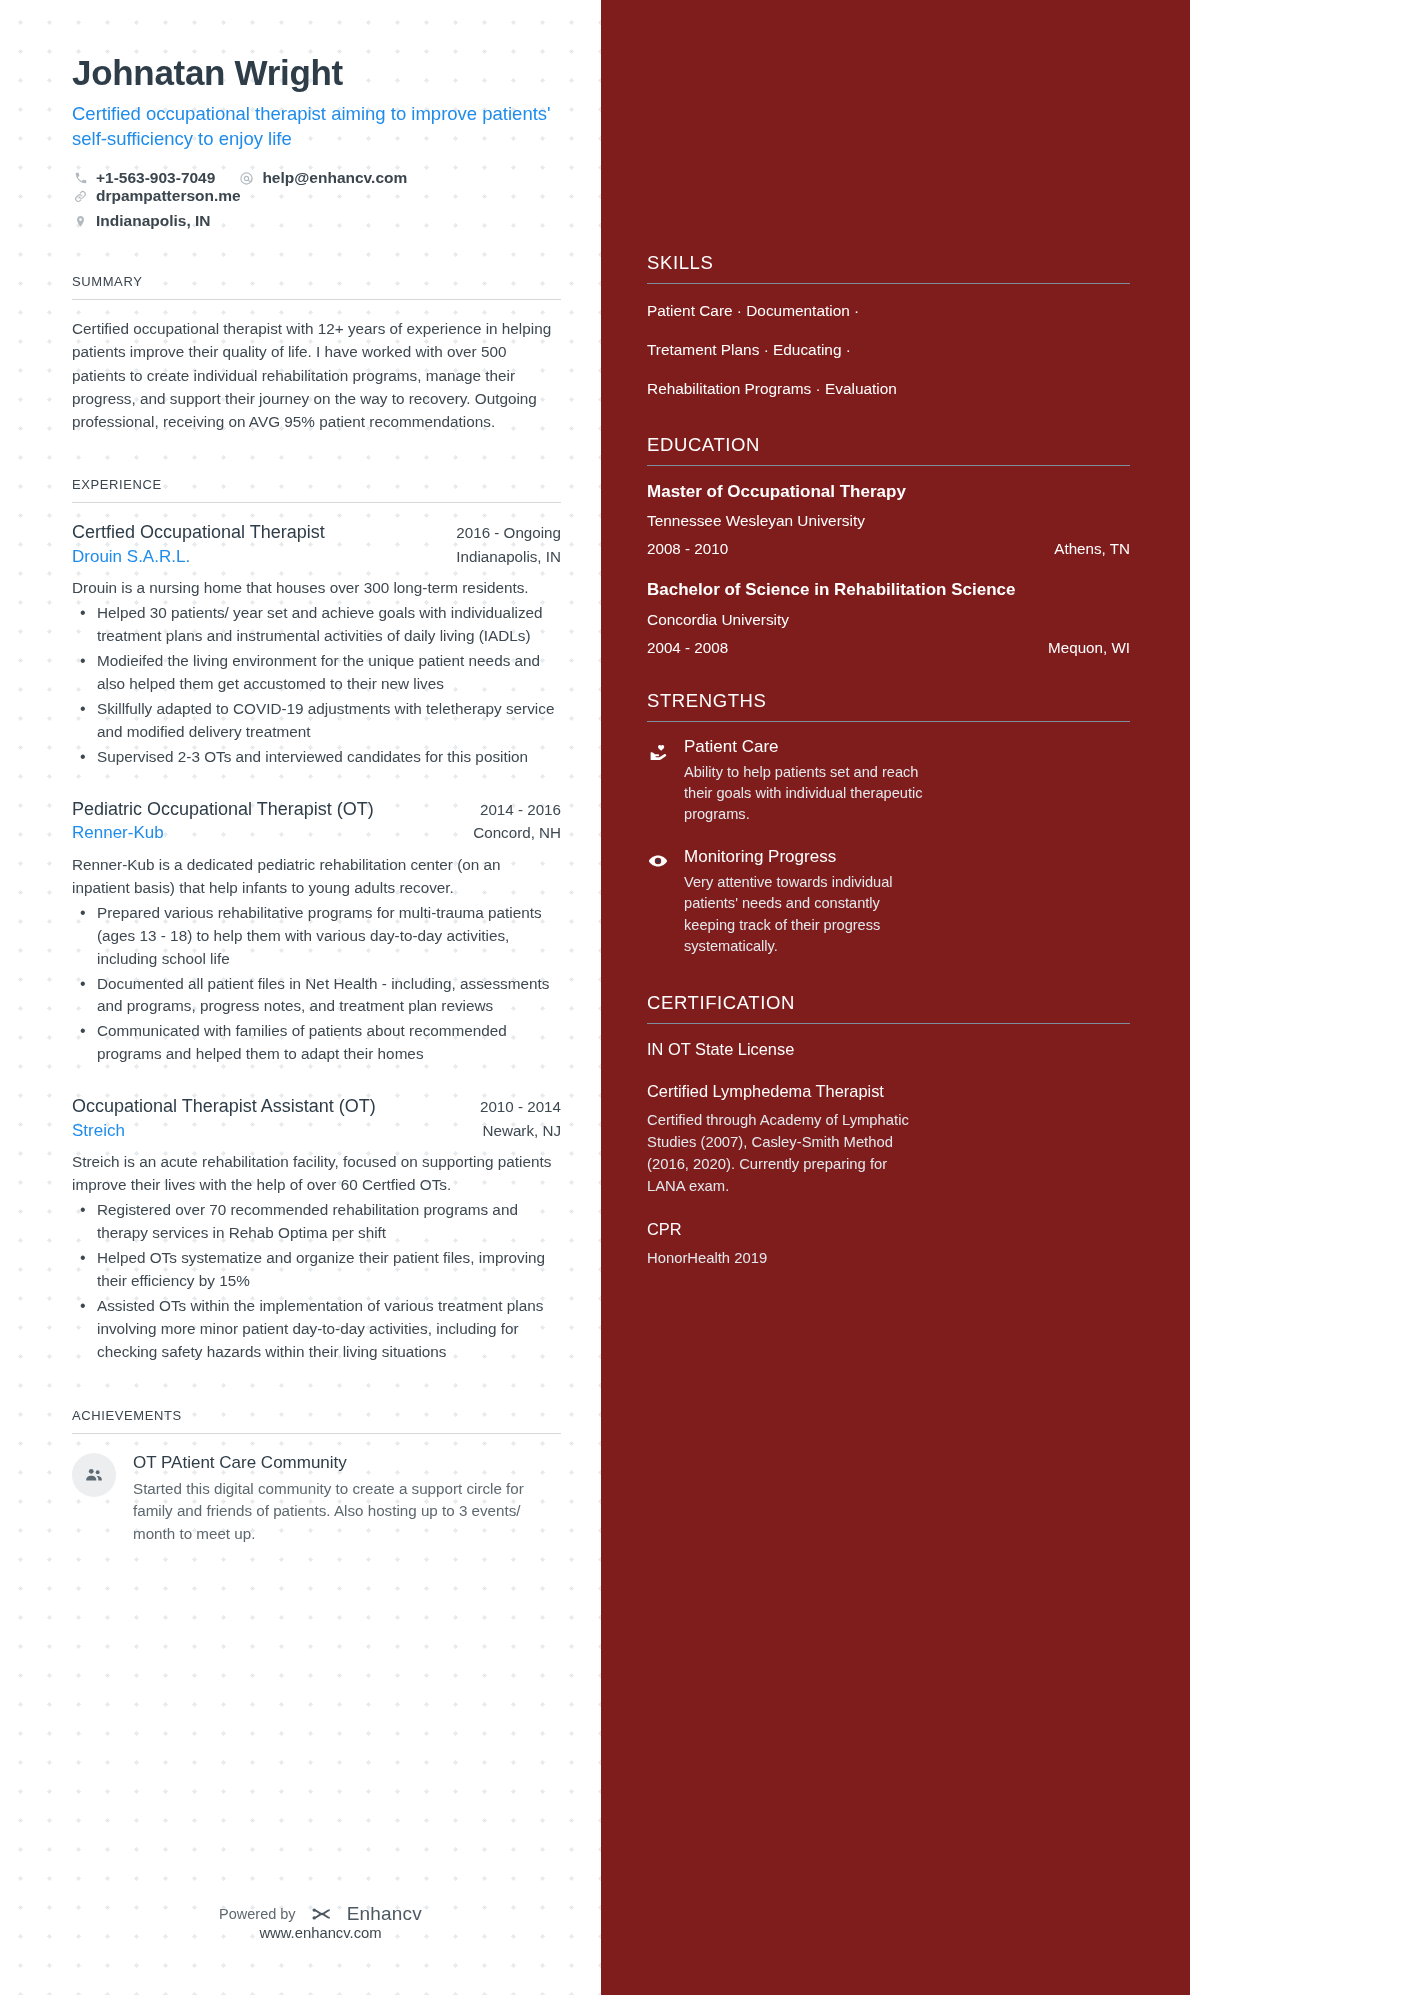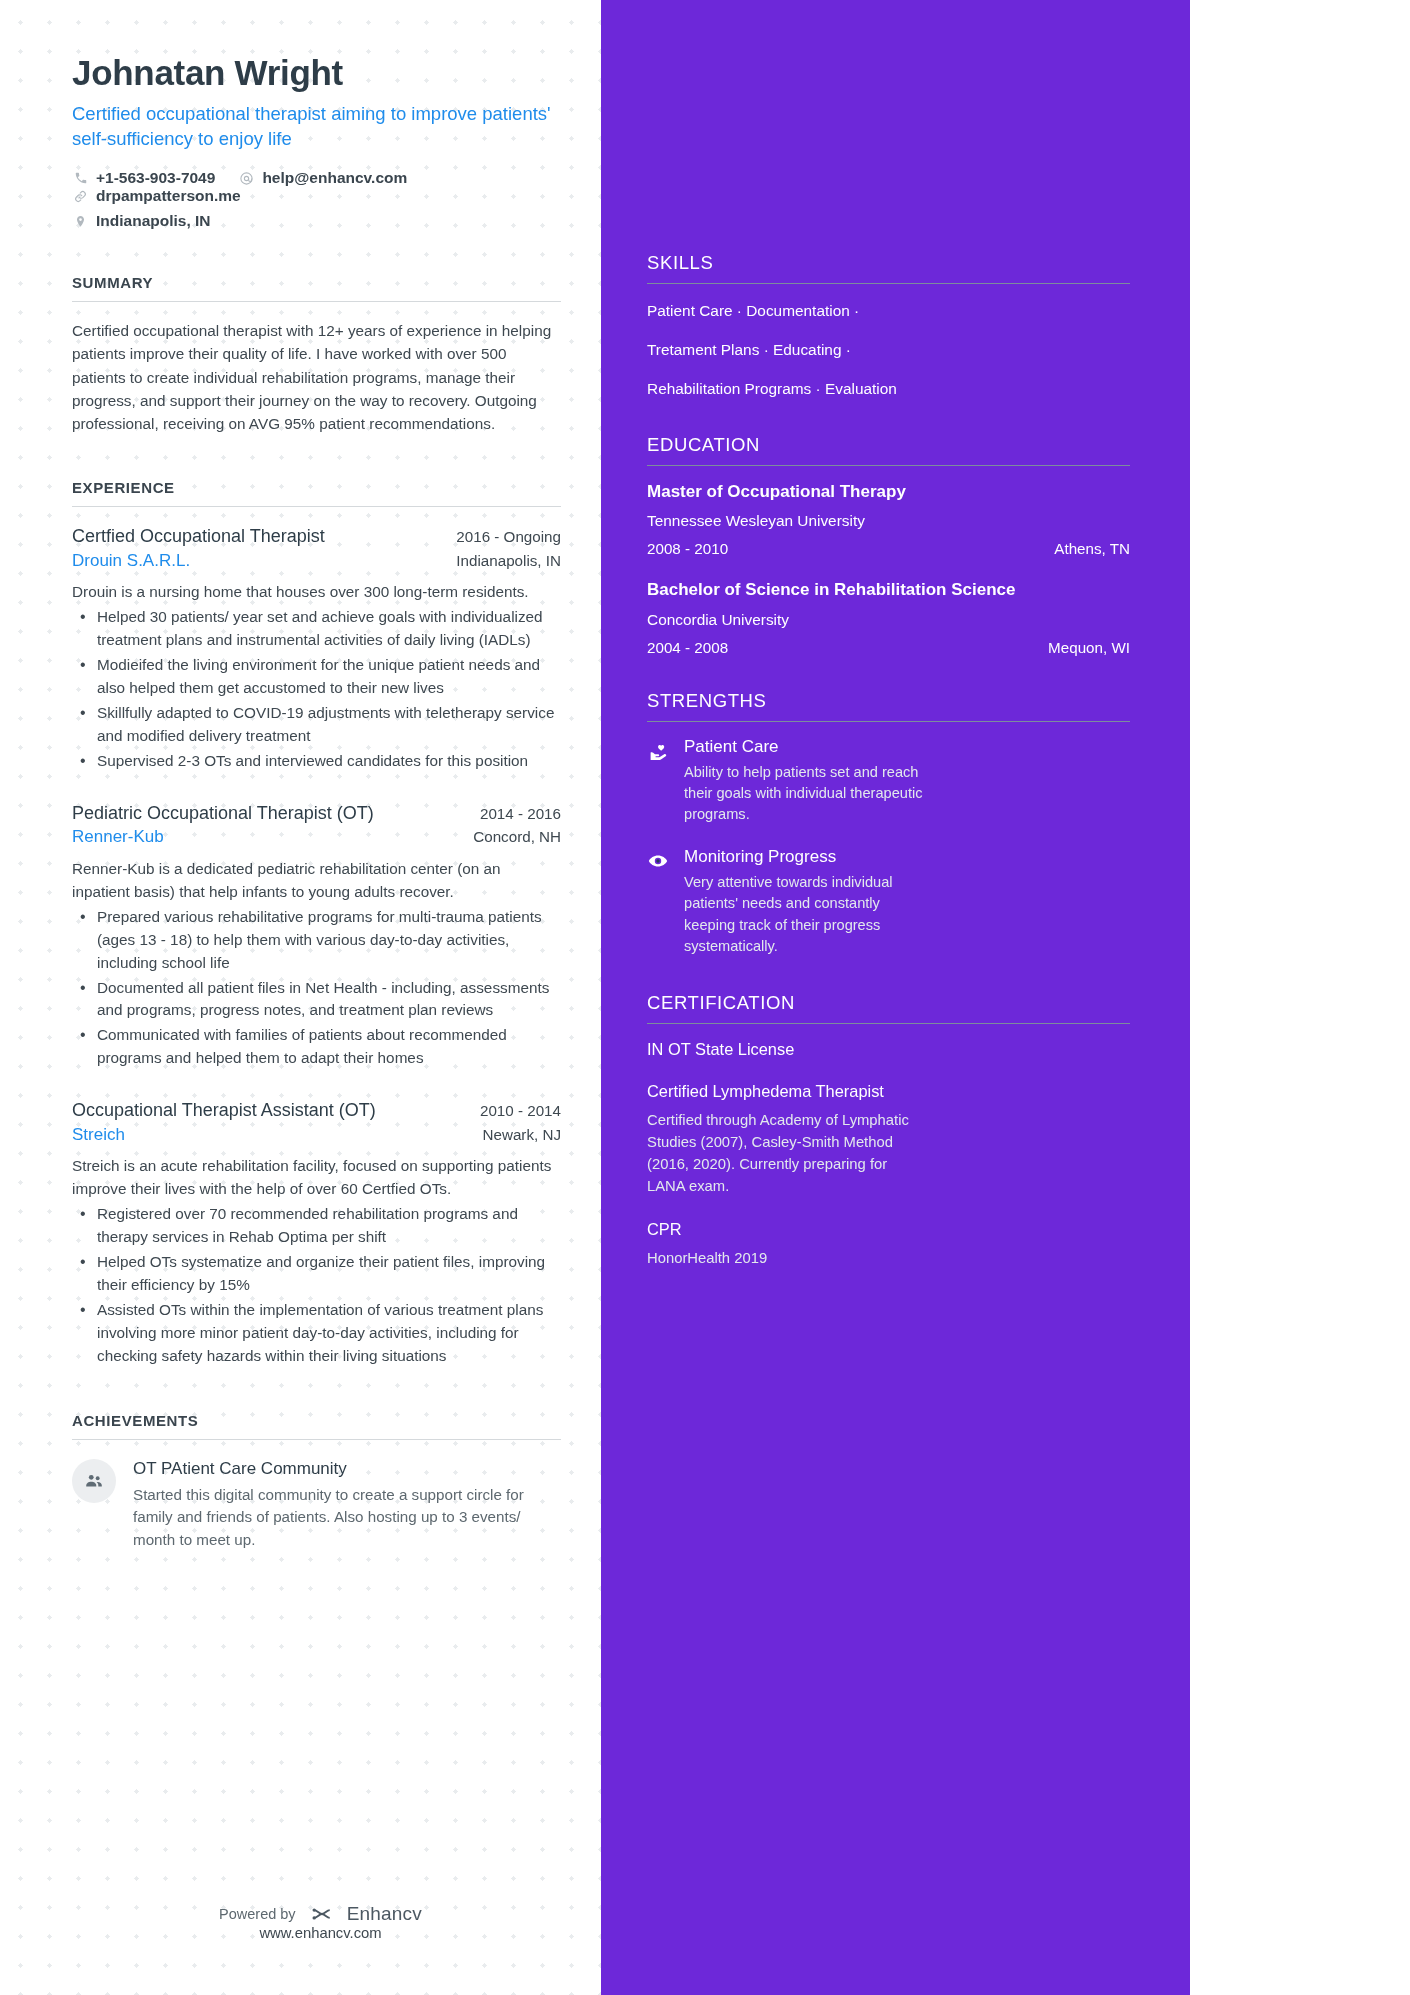--- a/index.html
+++ b/index.html
@@ -72,24 +72,24 @@
     width: 17px;
     height: 17px;
     margin-right: 7px;
     color: #b2b9bf;
     flex: none;
   }
   .contact-item .ico svg { display: block; }
 
   .section { margin-top: 44px; }
   .section-title {
-    font-size: 15px;
+    font-size: 13px;
     color: #3a454e;
     letter-spacing: 0.6px;
-    font-weight: bold;
+    font-weight: normal;
     padding-bottom: 10px;
   }
   .rule {
     height: 1px;
     background: #d5d9dc;
     width: 100%;
     margin-bottom: 17px;
   }
 
   .summary-text {
@@ -212,21 +212,21 @@
   }
   .footer-url {
     font-size: 14.8px;
     color: #3e4850;
   }
 
   
   .side-col {
     width: 687px;
     height: 1995px;
-    background: #6d28d9;
+    background: #7f1d1d;
     color: #ffffff;
     padding: 252px 60px 0 46px;
   }
   .side-section { margin-bottom: 34px; }
   .side-title {
     font-size: 18.5px;
     letter-spacing: 0.6px;
     color: #ffffff;
     padding-bottom: 9px;
   }

